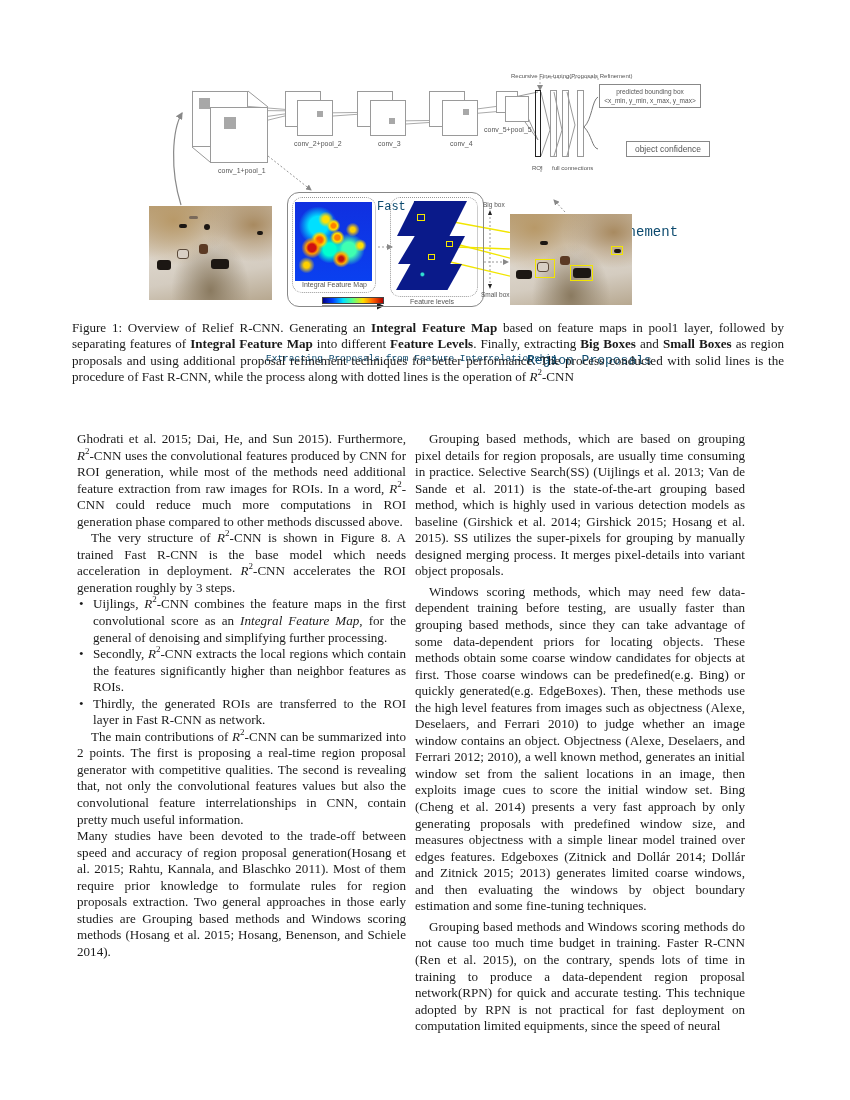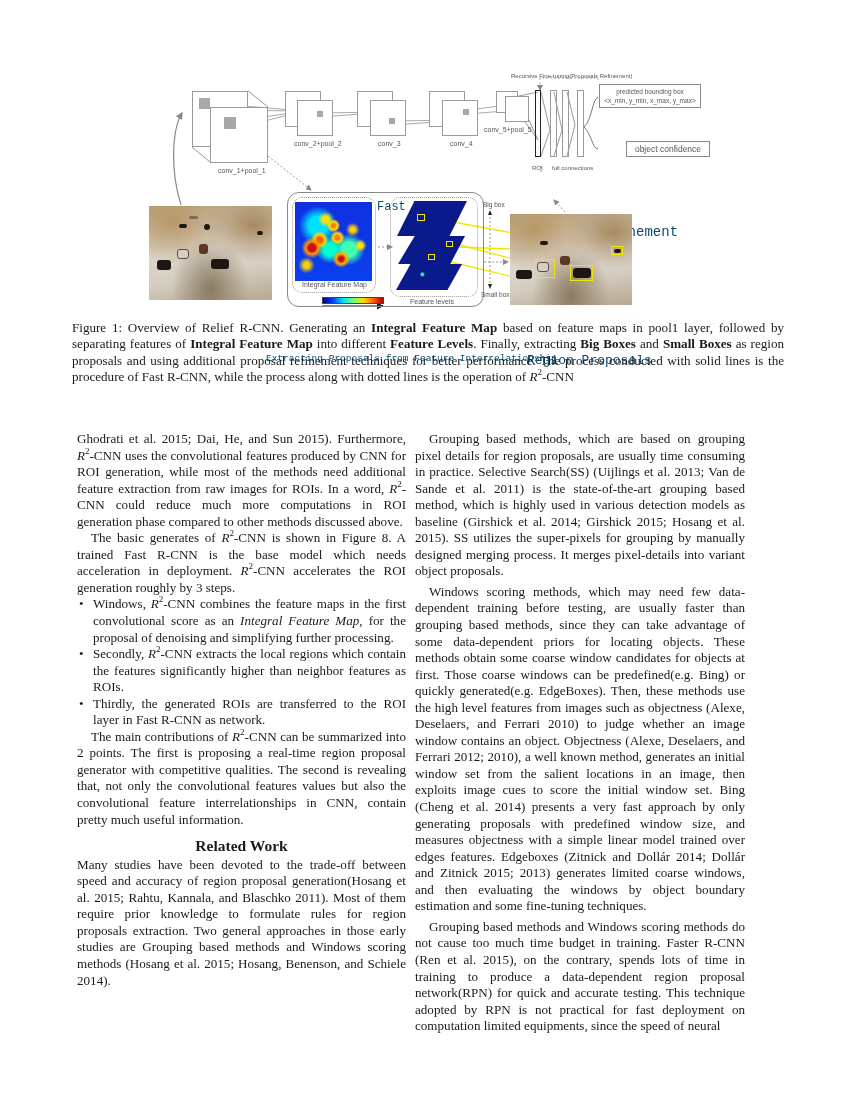--- a/index.html
+++ b/index.html
@@ -209,26 +209,25 @@
   </div>
   <div class="lbl-big" style="left:527px;top:313px;font-size:13px;">Region Proposals</div>
 </div>
 
 <div id="caption">
   <span>Figure 1: Overview of Relief R-CNN. Generating an </span><b>Integral Feature Map</b><span> based on feature maps in pool1 layer, followed by separating features of </span><b>Integral Feature Map</b><span> into different </span><b>Feature Levels</b><span>. Finally, extracting </span><b>Big Boxes</b><span> and </span><b>Small Boxes</b><span> as region proposals and using additional proposal refinement techniques for better performance. The process conducted with solid lines is the procedure of Fast R-CNN, while the process along with dotted lines is the operation of </span><i class="math">R</i><sup>2</sup><span>-CNN</span>
 </div>
 
 <div class="col" style="left:77px;top:431px;width:329px;">
   <p><span>Ghodrati et al. 2015; Dai, He, and Sun 2015). Furthermore, </span><i class="math">R</i><sup>2</sup><span>-CNN uses the convolutional features produced by CNN for ROI generation, while most of the methods need additional feature extraction from raw images for ROIs. In a word, </span><i class="math">R</i><sup>2</sup><span>-CNN could reduce much more computations in ROI generation phase compared to other methods discussed above.</span></p>
-  <p class="indent"><span>The basic generates of </span><i class="math">R</i><sup>2</sup><span>-CNN is shown in Figure 8. A trained Fast R-CNN is the base model which needs acceleration in deployment. </span><i class="math">R</i><sup>2</sup><span>-CNN accelerates the ROI generation roughly by 3 steps.</span></p>
-  <p class="bullet"><span class="dot">•</span><span>Windows, </span><i class="math">R</i><sup>2</sup><span>-CNN combines the feature maps in the first convolutional score as an </span><i class="math">Integral Feature Map</i><span>, for the proposal of denoising and simplifying further processing.</span></p>
+  <p class="indent"><span>The very structure of </span><i class="math">R</i><sup>2</sup><span>-CNN is shown in Figure 8. A trained Fast R-CNN is the base model which needs acceleration in deployment. </span><i class="math">R</i><sup>2</sup><span>-CNN accelerates the ROI generation roughly by 3 steps.</span></p>
+  <p class="bullet"><span class="dot">•</span><span>Uijlings, </span><i class="math">R</i><sup>2</sup><span>-CNN combines the feature maps in the first convolutional score as an </span><i class="math">Integral Feature Map</i><span>, for the general of denoising and simplifying further processing.</span></p>
   <p class="bullet"><span class="dot">•</span><span>Secondly, </span><i class="math">R</i><sup>2</sup><span>-CNN extracts the local regions which contain the features significantly higher than neighbor features as ROIs.</span></p>
   <p class="bullet"><span class="dot">•</span><span>Thirdly, the generated ROIs are transferred to the ROI layer in Fast R-CNN as network.</span></p>
   <p class="indent"><span>The main contributions of </span><i class="math">R</i><sup>2</sup><span>-CNN can be summarized into 2 points. The first is proposing a real-time region proposal generator with competitive qualities. The second is revealing that, not only the convolutional features values but also the convolutional feature interrelationships in CNN, contain pretty much useful information.</span></p>
-  <h2 class="sec">Related Work</h2>
   <p>Many studies have been devoted to the trade-off between speed and accuracy of region proposal generation(Hosang et al. 2015; Rahtu, Kannala, and Blaschko 2011). Most of them require prior knowledge to formulate rules for region proposals extraction. Two general approaches in those early studies are Grouping based methods and Windows scoring methods (Hosang et al. 2015; Hosang, Benenson, and Schiele 2014).</p>
 </div>
 
 <div class="col" style="left:415px;top:431px;width:330px;">
   <p class="indent">Grouping based methods, which are based on grouping pixel details for region proposals, are usually time consuming in practice. Selective Search(SS) (Uijlings et al. 2013; Van de Sande et al. 2011) is the state-of-the-art grouping based method, which is highly used in various detection models as baseline (Girshick et al. 2014; Girshick 2015; Hosang et al. 2015). SS utilizes the super-pixels for grouping by manually designed merging process. It merges pixel-details into variant object proposals.</p>
   <p class="indent" style="margin-top:4px;">Windows scoring methods, which may need few data-dependent training before testing, are usually faster than grouping based methods, since they can take advantage of some data-dependent priors for locating objects. These methods obtain some coarse window candidates for objects at first. Those coarse windows can be predefined(e.g. Bing) or quickly generated(e.g. EdgeBoxes). Then, these methods use the high level features from images such as objectness (Alexe, Deselaers, and Ferrari 2010) to judge whether an image window contains an object. Objectness (Alexe, Deselaers, and Ferrari 2012; 2010), a well known method, generates an initial window set from the salient locations in an image, then exploits image cues to score the initial window set. Bing (Cheng et al. 2014) presents a very fast approach by only generating proposals with predefined window size, and measures objectness with a simple linear model trained over edges features. Edgeboxes (Zitnick and Dollár 2014; Dollár and Zitnick 2015; 2013) generates limited coarse windows, and then evaluating the windows by object boundary estimation and some fine-tuning techniques.</p>
   <p class="indent" style="margin-top:4px;">Grouping based methods and Windows scoring methods do not cause too much time budget in training. Faster R-CNN (Ren et al. 2015), on the contrary, spends lots of time in training to produce a data-dependent region proposal network(RPN) for quick and accurate testing. This technique adopted by RPN is not practical for fast deployment on computation limited equipments, since the speed of neural</p>
 </div>
 
 </body></html>

